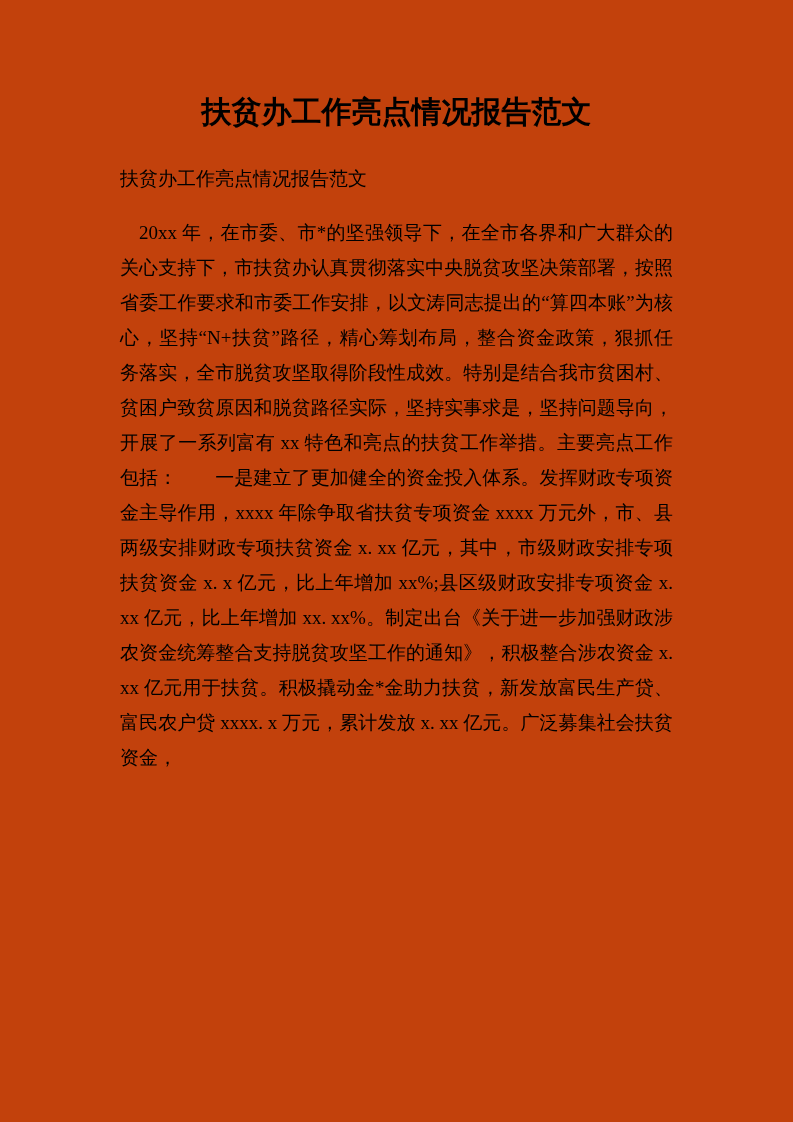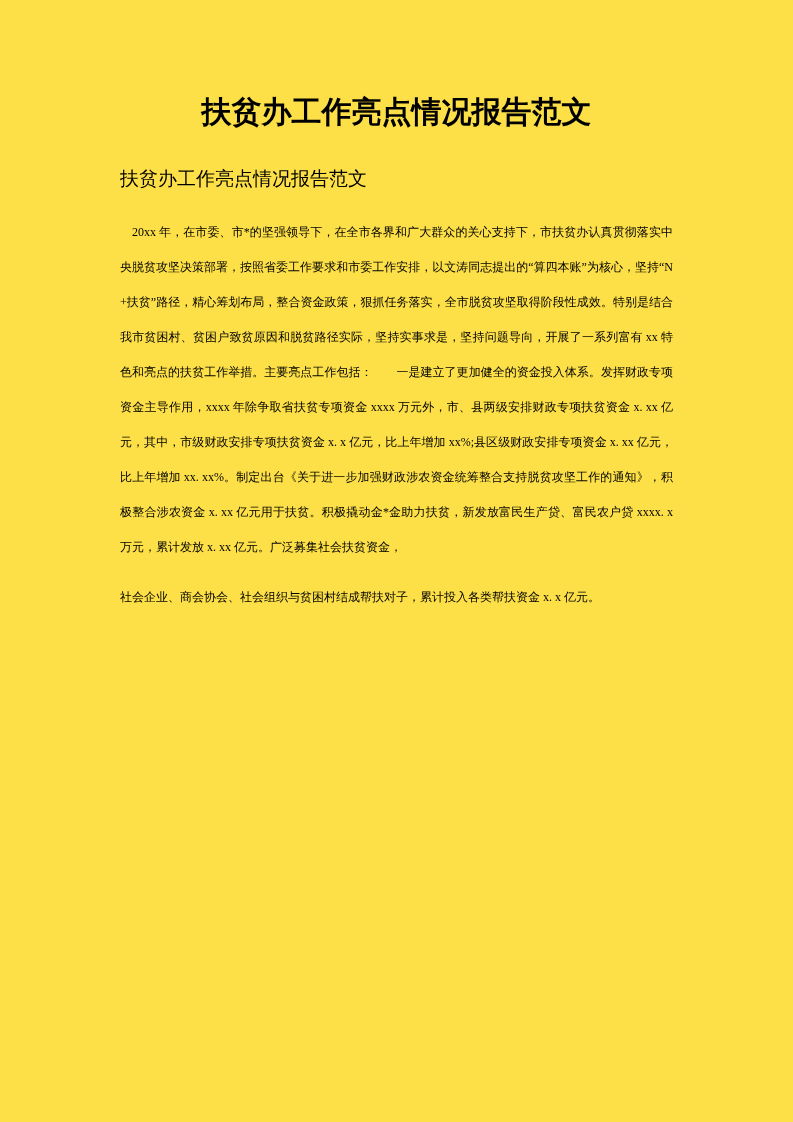--- a/index.html
+++ b/index.html
@@ -5,21 +5,21 @@
   html, body {
     margin: 0;
     padding: 0;
     background: #ffffff;
   }
   .page {
     position: relative;
     width: 793px;
     height: 1122px;
     margin: 0 auto;
-    background: #fde047;
+    background: #c2410c;
     box-sizing: border-box;
     padding: 95px 120px 0 120px;
     font-family: "Liberation Serif", "DejaVu Serif", serif;
     color: #000000;
     overflow: hidden;
   }
   .title {
     margin: 0;
     font-size: 30px;
     line-height: 34px;
@@ -30,34 +30,33 @@
   .subtitle {
     margin-top: 40px;
     margin-bottom: 26px;
     font-size: 19px;
     line-height: 20px;
     font-weight: normal;
     text-align: left;
   }
   .para {
     margin: 0 0 15px 0;
-    font-size: 12px;
+    font-size: 19px;
     line-height: 35px;
     text-align: justify;
     word-break: break-all;
   }
   .para.indent {
     text-indent: 1em;
   }
 </style>
 </head>
 <body>
 
 <div class="page">
   <h1 class="title">扶贫办工作亮点情况报告范文</h1>
 
   <div class="subtitle">扶贫办工作亮点情况报告范文</div>
 
   <p class="para indent">20xx 年，在市委、市*的坚强领导下，在全市各界和广大群众的关心支持下，市扶贫办认真贯彻落实中央脱贫攻坚决策部署，按照省委工作要求和市委工作安排，以文涛同志提出的“算四本账”为核心，坚持“N+扶贫”路径，精心筹划布局，整合资金政策，狠抓任务落实，全市脱贫攻坚取得阶段性成效。特别是结合我市贫困村、贫困户致贫原因和脱贫路径实际，坚持实事求是，坚持问题导向，开展了一系列富有 xx 特色和亮点的扶贫工作举措。主要亮点工作包括：　　一是建立了更加健全的资金投入体系。发挥财政专项资金主导作用，xxxx 年除争取省扶贫专项资金 xxxx 万元外，市、县两级安排财政专项扶贫资金 x. xx 亿元，其中，市级财政安排专项扶贫资金 x. x 亿元，比上年增加 xx%;县区级财政安排专项资金 x. xx 亿元，比上年增加 xx. xx%。制定出台《关于进一步加强财政涉农资金统筹整合支持脱贫攻坚工作的通知》，积极整合涉农资金 x. xx 亿元用于扶贫。积极撬动金*金助力扶贫，新发放富民生产贷、富民农户贷 xxxx. x 万元，累计发放 x. xx 亿元。广泛募集社会扶贫资金，</p>
 
-  <p class="para">社会企业、商会协会、社会组织与贫困村结成帮扶对子，累计投入各类帮扶资金 x. x 亿元。</p>
 
 </div>
 
 </body></html>

